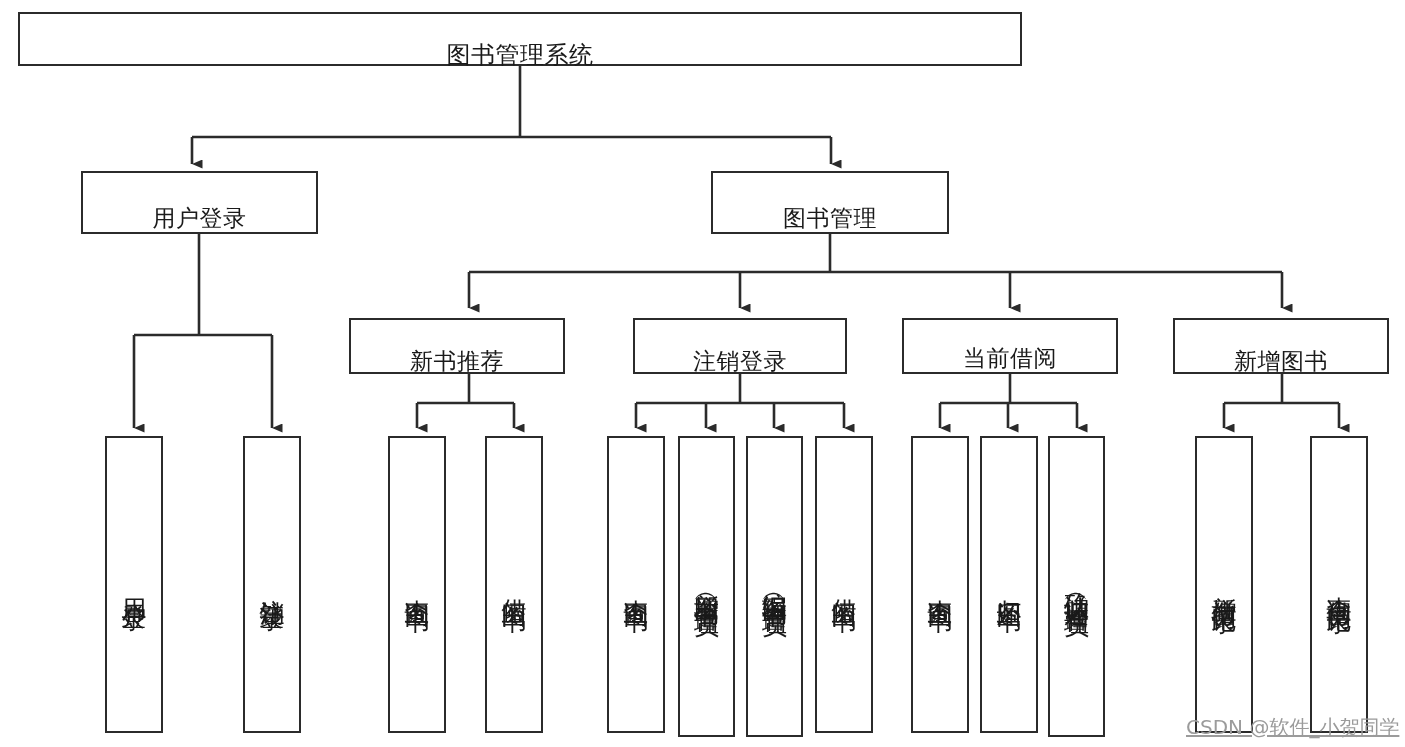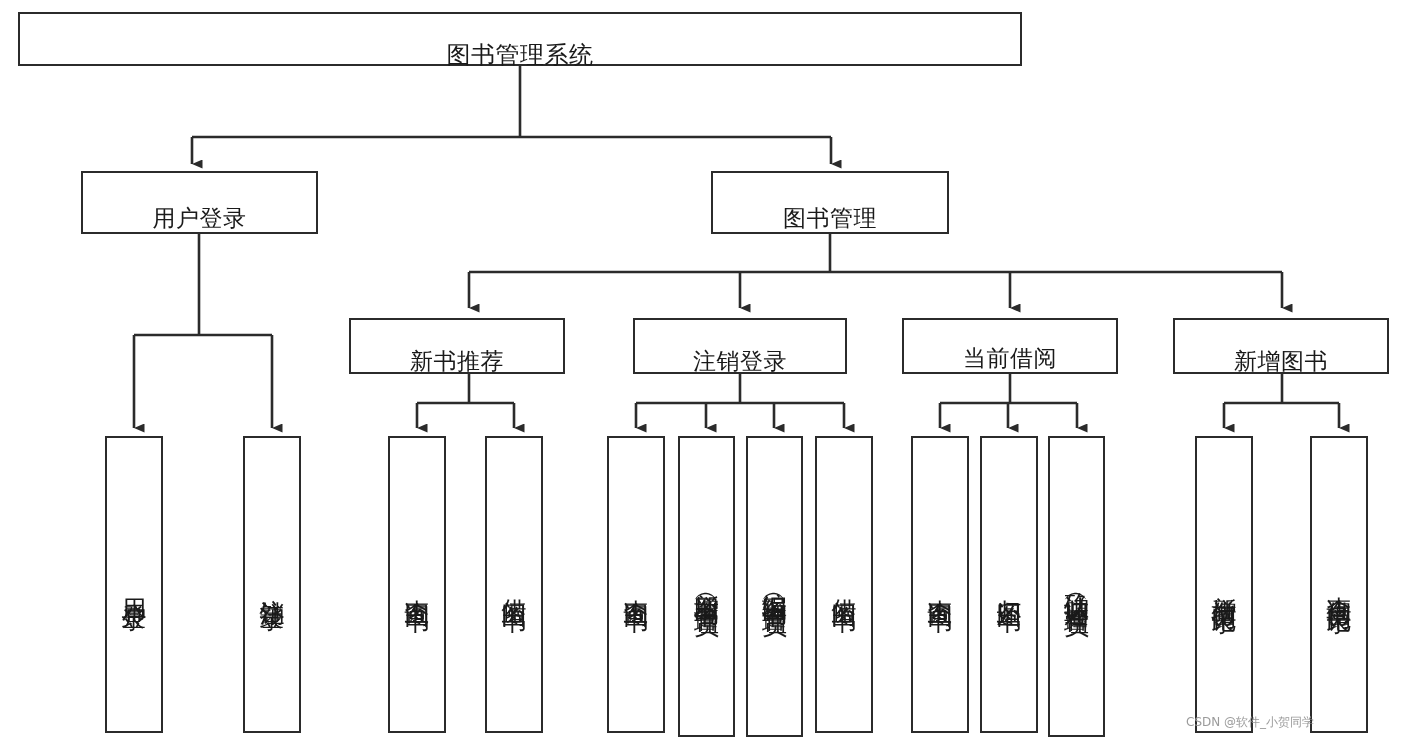--- a/index.html
+++ b/index.html
@@ -60,25 +60,26 @@
     text-orientation: upright;
     font-size: 25px;
     letter-spacing: 3px;
     line-height: 1;
     max-height: 100%;
   }
   .watermark {
     position: absolute;
     left: 1186px;
     top: 714px;
-    font-size: 12px;
+    font-size: 20px;
     color: #9b9b9b;
     white-space: nowrap;
     z-index: 5;
     font-family: "DejaVu Sans", "Liberation Sans", sans-serif;
+    text-decoration: underline;
   }
 </style>
 </head>
 <body>
 
 <div id="diagram-root">
 
   <svg id="diagram-svg" viewBox="0 0 1405 747" xmlns="http://www.w3.org/2000/svg">
     <defs>
       <marker id="arrowhead" markerWidth="9" markerHeight="11" refX="4.5" refY="10.5" orient="auto" markerUnits="userSpaceOnUse">

